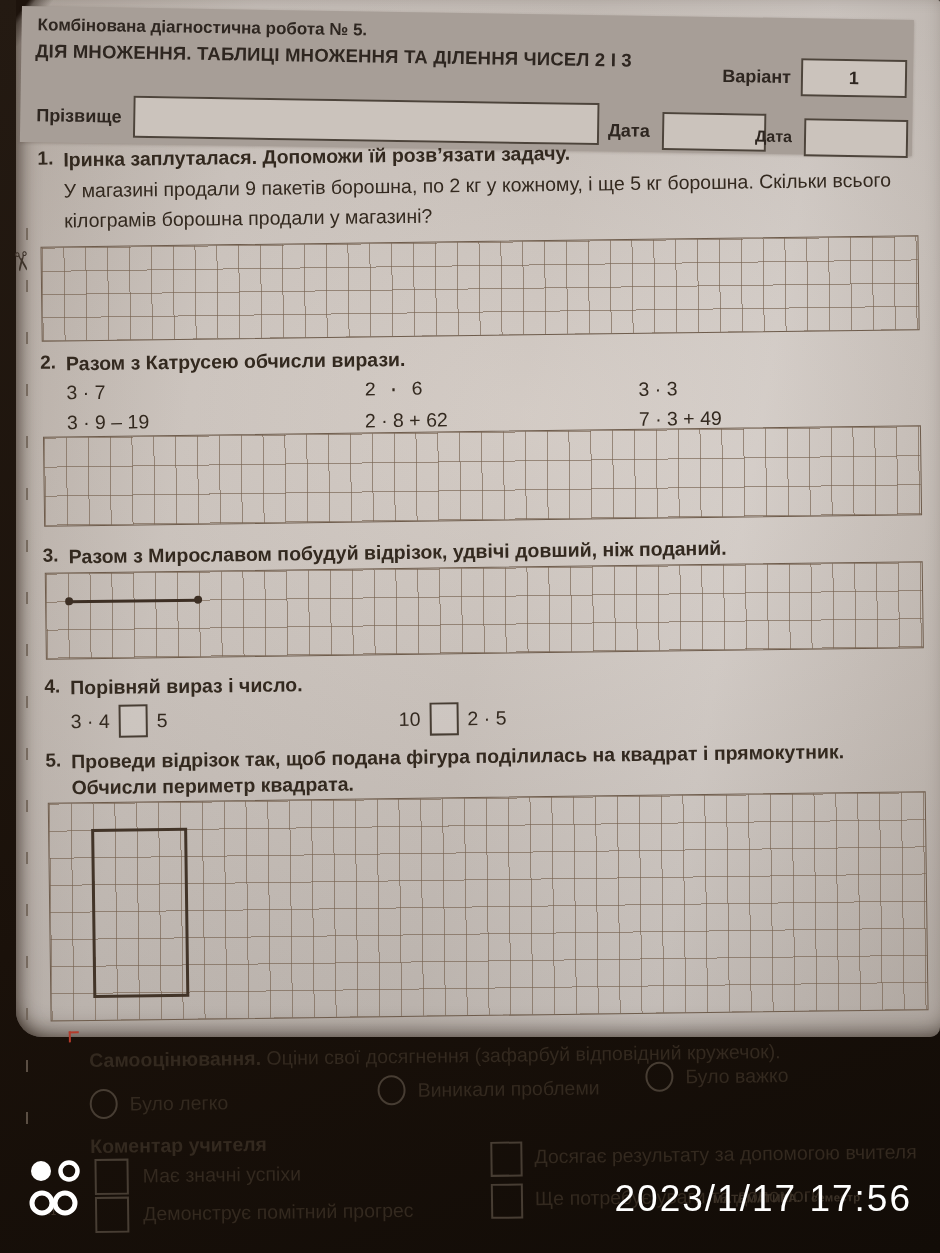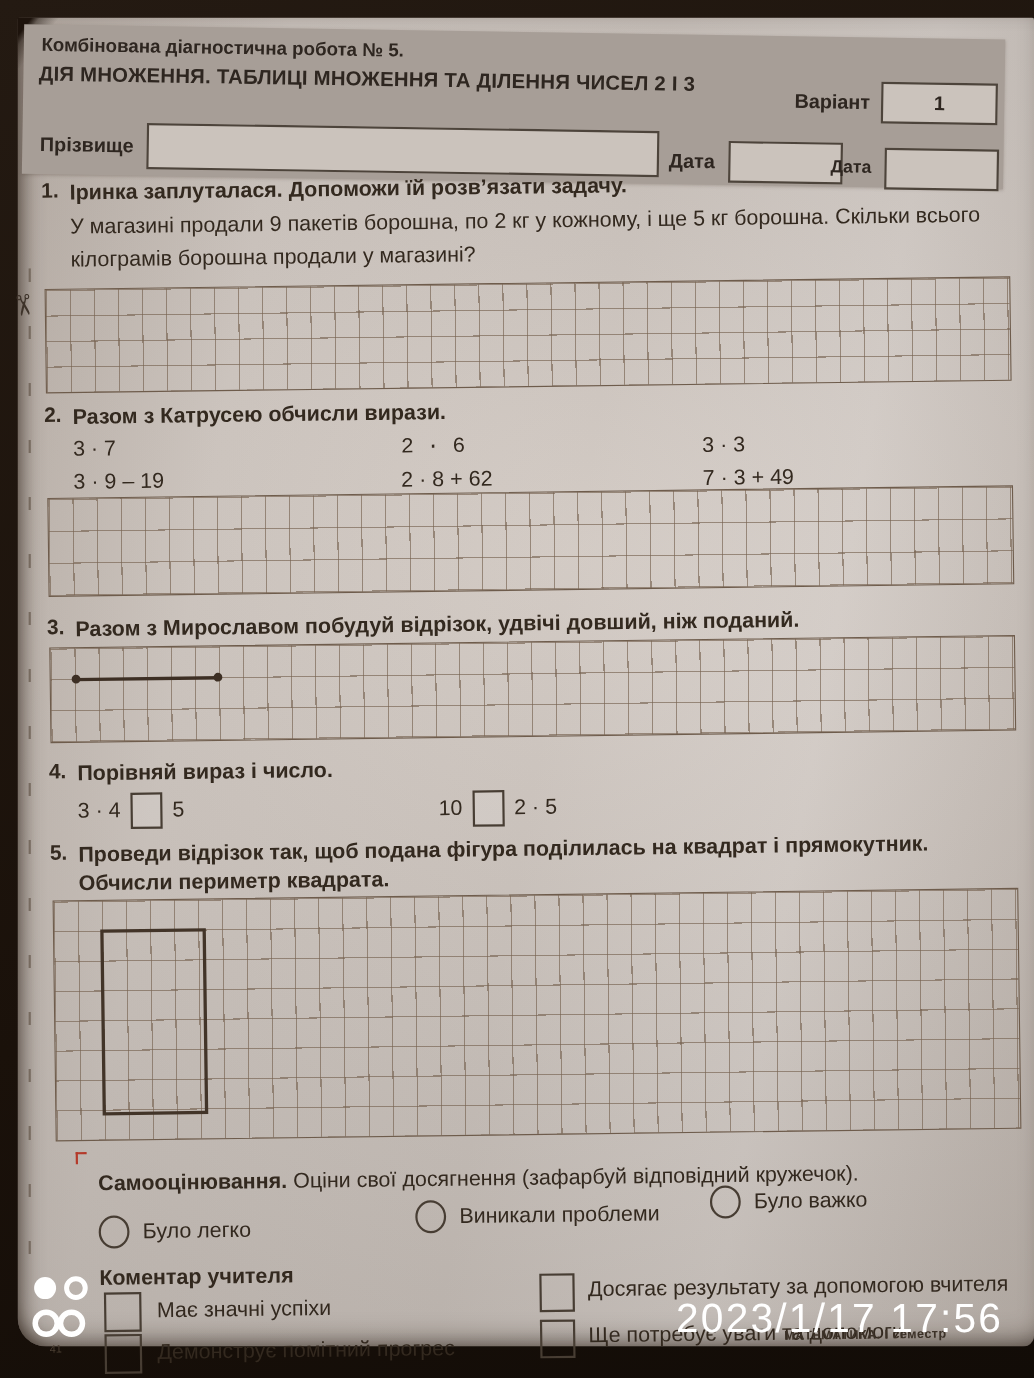--- a/index.html
+++ b/index.html
@@ -1,20 +1,20 @@
 <!DOCTYPE html>
 <html><head>
 <meta charset="utf-8">
 <style>
   html,body{margin:0;padding:0;background:#17100a;}
   .photo{position:relative;width:940px;height:1253px;overflow:hidden;
     background:linear-gradient(160deg,#241a12,#1a110a 60%,#120c07);
     font-family:"Liberation Sans","DejaVu Sans",sans-serif;}
   
-  .page{position:absolute;left:16px;top:16px;width:924px;height:1208px;
+  .page{position:absolute;left:16px;top:0;width:924px;height:1037px;
     background:
       radial-gradient(130% 90% at 55% 40%, rgba(255,255,255,.10), rgba(0,0,0,.16)),
       linear-gradient(100deg,#bfb4ab,#d2c9c2 22%,#cec5be 52%,#d8d0ca 74%,#c4bab2);
     border-radius:2px 2px 10px 26px;
     box-shadow:inset 14px 0 22px -14px rgba(30,18,8,.8), inset 0 -16px 26px -16px rgba(30,18,8,.75);}
   .corner-shadow{position:absolute;left:0;top:0;width:70px;height:46px;
     background:linear-gradient(128deg,#1d130c 10px,rgba(29,19,12,.45) 16px,transparent 30px);}
   
   .band{position:absolute;left:6px;top:6px;width:892px;height:136px;background:#a79e97;
     transform:rotate(.9deg);transform-origin:0 0;box-shadow:0 1px 3px rgba(60,45,30,.25);color:#2e2620;}

